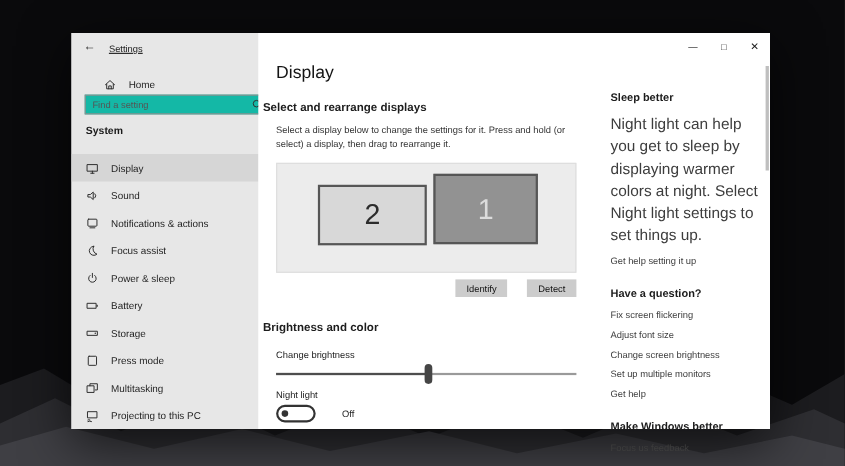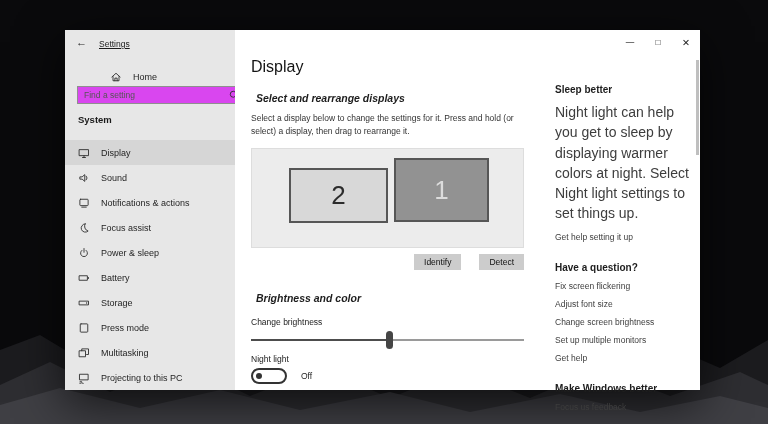--- a/index.html
+++ b/index.html
@@ -7,61 +7,61 @@
   .desktop { position:absolute; inset:0; }
   .rocks { position:absolute; left:0; bottom:0; width:768px; height:424px; }
 
   .window { position:absolute; left:65px; top:30px; width:635px; height:360px; background:#fff;
             box-shadow:0 12px 45px rgba(0,0,0,0.7); display:flex; }
 
   
   .sidebar { flex:0 0 170px; background:#e7e7e7; position:relative; overflow:hidden; }
   .back-btn { position:absolute; top:7px; left:11px; font-size:11px; color:#1a1a1a; background:none; border:none; line-height:1; cursor:default; }
   .win-title { position:absolute; top:9px; left:34px; font-size:8.5px; color:#1a1a1a;text-decoration:underline; }
-  .home-row { position:absolute; top:36px; left:16px; right:0; height:22px; display:flex; align-items:center; padding-left:29px; gap:11px; font-size:9px; color:#1f1f1f; }
-  .search { position:absolute; top:56px; left:12px; width:164px; height:18px; background:#d946ef; border:1px solid #8f8f8f; display:flex; align-items:center; }
+  .home-row { position:absolute; top:36px; left:0; right:0; height:22px; display:flex; align-items:center; padding-left:29px; gap:11px; font-size:9px; color:#1f1f1f; }
+  .search { position:absolute; top:56px; left:12px; width:164px; height:18px; background:#14b8a6; border:1px solid #8f8f8f; display:flex; align-items:center; }
   .search input { flex:1; border:0; outline:0; font-size:8.5px; padding:0 4px 0 6px; color:#333; background:transparent; min-width:0; }
   .search input::placeholder { color:#555; }
   .search .sicon { width:16px; display:flex; align-items:center; justify-content:center; }
   .section-label { position:absolute; top:84px; left:13px; font-size:9.5px; font-weight:700; color:#1a1a1a; }
   .nav { position:absolute; top:110px; left:0; right:0; }
   .nav-item { display:flex; align-items:center; height:25px; padding-left:13px; gap:11px; font-size:9px; color:#1f1f1f; }
   .nav-item.selected { background:#d6d6d6; }
   .icn { width:12px; height:12px; display:inline-flex; align-items:center; justify-content:center; flex:0 0 12px; }
   .icn svg { width:12px; height:12px; stroke:#2f2f2f; fill:none; stroke-width:1.2; stroke-linecap:round; stroke-linejoin:round; }
 
   
   .content { flex:1; position:relative; background:#fff; }
   .titlebar-drag { position:absolute; top:0; left:0; right:90px; height:26px; }
   .win-controls { position:absolute; top:0; right:0; display:flex; }
   .wc { width:28px; height:24px; display:flex; align-items:center; justify-content:center; font-size:8.5px; color:#1a1a1a; background:none; border:none; }
   .wc.close { font-size:9.5px; }
 
   .page-title { position:absolute; left:16px; top:28px; font-size:16px; font-weight:400; color:#141414; }
-  .h2 { position:absolute; left:21px; font-size:10.5px; font-weight:700; color:#1d1d1d;font-style:italic; }
+  .h2 { position:absolute; left:4px; font-size:10.5px; font-weight:700; color:#1d1d1d; }
   .h2.rearrange { top:62px; }
   .desc { position:absolute; left:16px; top:82px; width:280px; font-size:8.5px; line-height:1.5; color:#333; }
 
   .mon-box { position:absolute; left:16px; top:118px; width:273px; height:100px; background:#ececec; border:1px solid #dddddd; }
   .monitor { position:absolute; display:flex; align-items:center; justify-content:center; border:2px solid #565656; }
   .mon-2 { left:37px; top:19px; width:99px; height:55px; background:#d8d8d8; color:#2c2c2c; font-size:26px; }
   .mon-1 { left:142px; top:9px; width:95px; height:64px; background:#929292; color:#dcdcdc; font-size:26px; }
 
   .btn-row { position:absolute; left:16px; top:224px; width:273px; display:flex; justify-content:flex-end; gap:18px; }
   .gbtn { background:#cccccc; border:none; padding:3px 10px; font-size:8.5px; color:#111; line-height:1.2; }
 
   .h2.brightness { top:262px; }
   .field-label { position:absolute; left:16px; font-size:8.5px; color:#222; }
   .lbl-bright { top:287px; }
   .slider { position:absolute; left:16px; top:300px; width:273px; height:20px; }
   .slider .track { position:absolute; left:0; right:0; top:9px; height:2px; background:#9a9a9a; }
   .slider .fill { position:absolute; left:0; top:9px; height:2px; width:51%; background:#4d4d4d; }
   .slider .thumb { position:absolute; left:calc(51% - 4px); top:1px; width:7px; height:18px; border-radius:4px; background:#454545; }
   .lbl-night { top:324px; }
-  .toggle-row { position:absolute; left:16px; top:338px; display:flex; align-items:center; gap:14px; }
+  .toggle-row { position:absolute; left:16px; top:338px; display:flex; align-items:center; gap:24px; }
   .toggle { width:36px; height:16px; border:2px solid #333; border-radius:9px; position:relative; background:#fff; }
   .toggle .knob { position:absolute; left:3px; top:3px; width:6px; height:6px; border-radius:50%; background:#333; }
   .toggle-state { font-size:8.5px; color:#1f1f1f; }
 
   
   .rightcol { position:absolute; left:320px; top:54px; width:142px; }
   .r-head { font-size:10px; font-weight:700; color:#1d1d1d; }
   .r-para { margin-top:7px; font-size:14px; line-height:1.45; color:#3d3d3d; }
   .r-link { display:block; margin-top:8px; font-size:8.5px; color:#3d3d3d; text-decoration:none; }
   .r-gap { margin-top:20px; }

